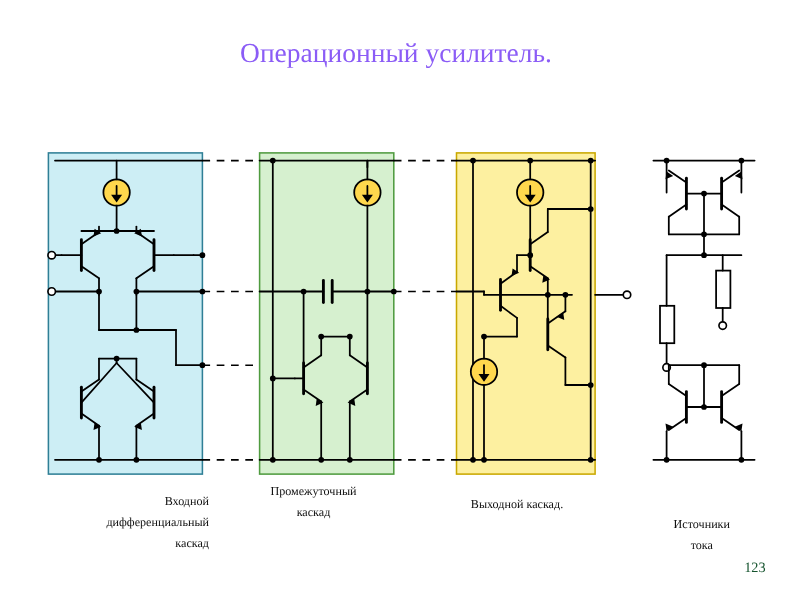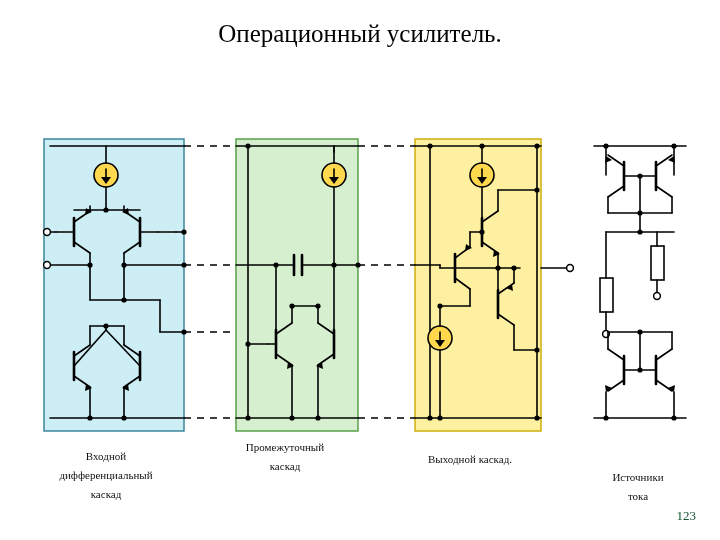--- a/index.html
+++ b/index.html
@@ -17,24 +17,24 @@
   }
   #slide {
     position: absolute;
     left: 0; top: 0;
     width: 720px;
     height: 540px;
   }
   .title-block {
     position: absolute;
     left: 60px;
-    top: 19px;
+    top: 34px;
     width: 600px;
     text-align: center;
-    color: #000000;
+    color: #8b5cf6;
     font-family: "Liberation Serif", serif;
     font-size: 25px;
     line-height: 30px;
     font-weight: normal;
   }
   .title-line { display: block; }
 
   .svg-wrap {
     position: absolute;
     left: 0;
@@ -43,21 +43,21 @@
     height: 540px;
   }
   .caption {
     position: absolute;
     text-align: center;
     font-family: "Liberation Serif", serif;
     font-size: 11px;
     color: #111111;
     line-height: 19px;
   }
-  #cap1 { left: 22px;  top: 447px; width: 168px; }
+  #cap1 { left: 22px;  top: 447px; width: 168px; text-align: right; }
   #cap2 { left: 215px; top: 438px; width: 140px; }
   #cap3 { left: 360px; top: 450px; width: 220px; }
   #cap4 { left: 578px; top: 468px; width: 120px; }
 
   .page-num {
     position: absolute;
     right: 24px;
     bottom: 16px;
     font-family: "Liberation Serif", serif;
     font-size: 13px;

